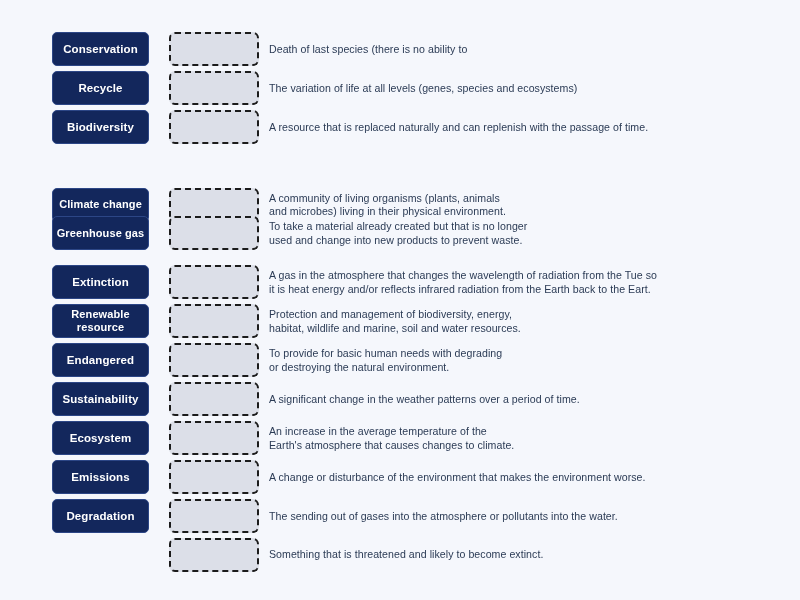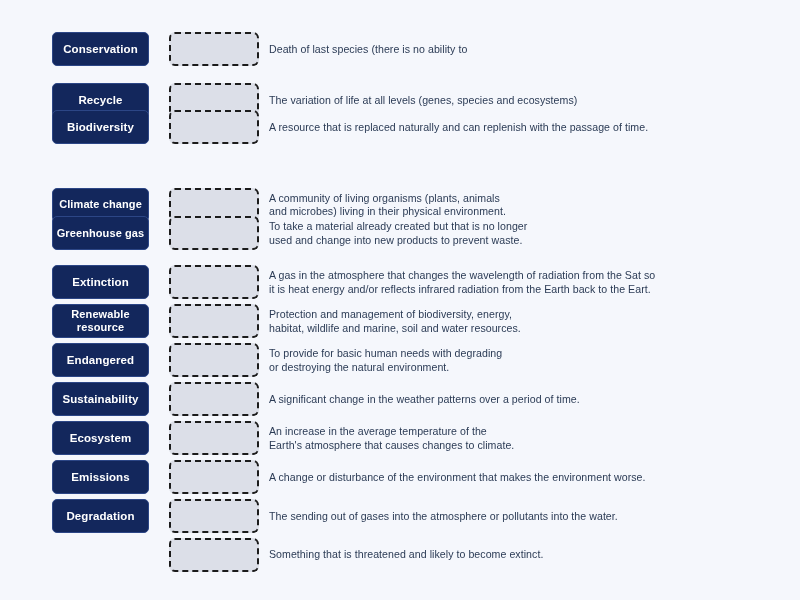--- a/index.html
+++ b/index.html
@@ -86,21 +86,21 @@
 <div id="board">
     <div class="row" style="top: 30px;">
       <div class="term-tile">Conservation</div>
       <div class="drop-zone"></div>
       <div class="definition">
         <div>
           <span>Death of last species (there is no ability to</span>
         </div>
       </div>
     </div>
-    <div class="row" style="top: 81px; padding-left: 45px;">
+    <div class="row" style="top: 69px; padding-left: 45px;">
       <div class="term-tile">Recycle</div>
       <div class="drop-zone"></div>
       <div class="definition">
         <div>
           <span>The variation of life at all levels (genes, species and ecosystems)</span>
         </div>
       </div>
     </div>
     <div class="row" style="top: 107.8px;">
       <div class="term-tile">Biodiversity</div>
@@ -129,21 +129,21 @@
           <span>To take a material already created but that is no longer</span>
           <span>used and change into new products to prevent waste.</span>
         </div>
       </div>
     </div>
     <div class="row" style="top: 263.4px;">
       <div class="term-tile">Extinction</div>
       <div class="drop-zone"></div>
       <div class="definition">
         <div>
-          <span>A gas in the atmosphere that changes the wavelength of radiation from the Sat so</span>
+          <span>A gas in the atmosphere that changes the wavelength of radiation from the Tue so</span>
           <span>it is heat energy and/or reflects infrared radiation from the Earth back to the Eart.</span>
         </div>
       </div>
     </div>
     <div class="row" style="top: 302.3px;">
       <div class="term-tile two-line">Renewable resource</div>
       <div class="drop-zone"></div>
       <div class="definition">
         <div>
           <span>Protection and management of biodiversity, energy,</span>

